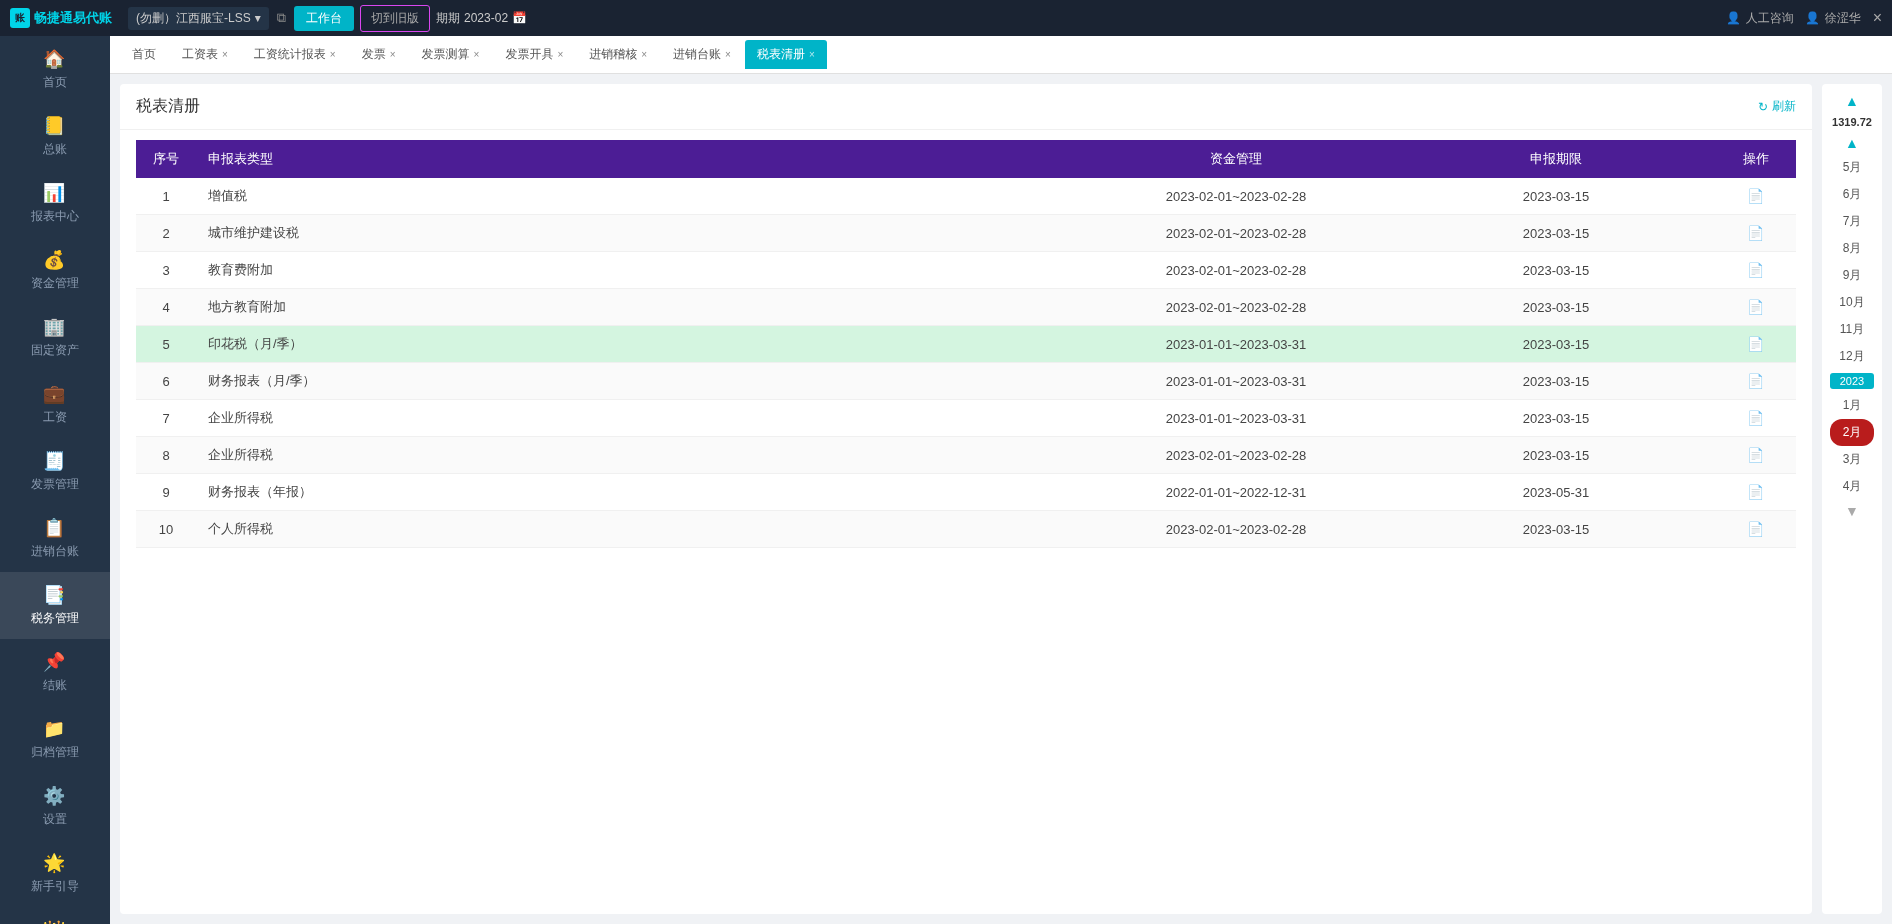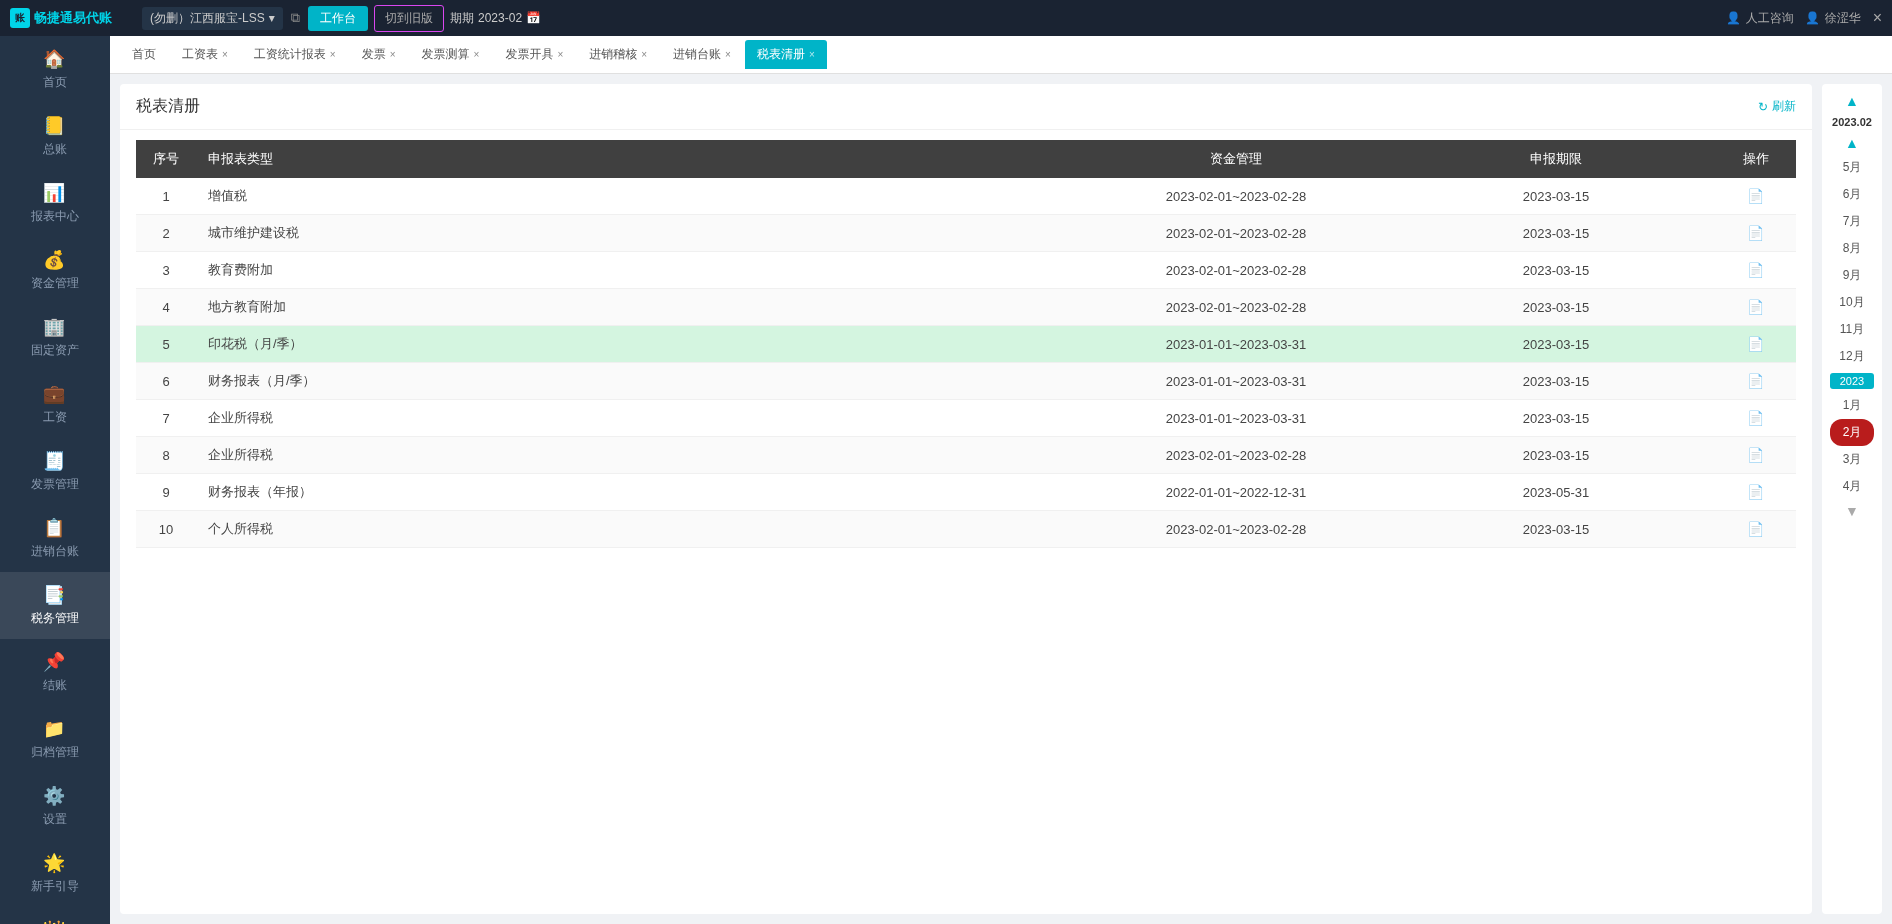--- a/index.html
+++ b/index.html
@@ -2,21 +2,21 @@
 <html><head>
   <meta charset="utf-8">
   <style>
     * { box-sizing: border-box; margin: 0; padding: 0; }
     body { font-family: 'Microsoft YaHei', '微软雅黑', sans-serif; font-size: 13px; background: #f0f2f5; display: flex; flex-direction: column; height: 100vh; overflow: hidden; }
 
     
     .top-bar { height: 36px; background: #1a2332; display: flex; align-items: center; padding: 0 10px; gap: 8px; flex-shrink: 0; }
     .top-bar-logo { color: #00d4e8; font-size: 13px; font-weight: bold; display: flex; align-items: center; gap: 4px; }
     .top-bar-logo .logo-icon { width: 20px; height: 20px; background: #00d4e8; border-radius: 3px; display: flex; align-items: center; justify-content: center; color: #1a2332; font-size: 10px; font-weight: bold; }
-    .top-bar-company { background: #243447; color: #ccc; padding: 3px 8px; border-radius: 3px; font-size: 12px; display: flex; align-items: center; gap: 4px; margin-left: 22px; }
+    .top-bar-company { background: #243447; color: #ccc; padding: 3px 8px; border-radius: 3px; font-size: 12px; display: flex; align-items: center; gap: 4px; margin-left: 8px; }
     .top-bar-actions { display: flex; align-items: center; gap: 6px; }
     .btn-workspace { background: #00b4c8; color: white; border: none; padding: 4px 12px; border-radius: 3px; font-size: 12px; cursor: pointer; }
     .btn-switch { background: transparent; color: #aaa; border: 1px solid #d946ef; padding: 4px 10px; border-radius: 3px; font-size: 12px; cursor: pointer; }
     .top-bar-period { color: #ccc; font-size: 12px; display: flex; align-items: center; gap: 4px; }
     .top-bar-right { margin-left: auto; display: flex; align-items: center; gap: 12px; color: #ccc; font-size: 12px; }
     .top-bar-right .user-service { display: flex; align-items: center; gap: 4px; color: #aaa; }
     .top-bar-right .user-name { display: flex; align-items: center; gap: 4px; color: #aaa; }
 
     
     .main-layout { display: flex; flex: 1; overflow: hidden; }
@@ -43,21 +43,21 @@
     .main-panel { flex: 1; background: #fff; border-radius: 4px; display: flex; flex-direction: column; overflow: hidden; }
 
     
     .page-header { padding: 12px 16px; display: flex; align-items: center; justify-content: space-between; border-bottom: 1px solid #f0f0f0; }
     .page-title { font-size: 16px; color: #333; font-weight: 500; }
     .refresh-btn { display: flex; align-items: center; gap: 4px; color: #00b4c8; font-size: 12px; cursor: pointer; }
 
     
     .table-container { flex: 1; overflow-y: auto; padding: 10px 16px; }
     table { width: 100%; border-collapse: collapse; }
-    thead tr { background: #404040; color: white; font-family: Liberation Mono, monospace; }
+    thead tr { background: #4c1d95; color: white; font-family: Liberation Mono, monospace; }
     thead th { padding: 10px 12px; text-align: center; font-weight: normal; font-size: 13px; white-space: nowrap; }
     tbody tr { border-bottom: 1px solid #f0f0f0; }
     tbody tr:nth-child(even) { background: #fafafa; }
     tbody tr.highlighted { background: #d4f5e0; }
     tbody td { padding: 9px 12px; text-align: center; color: #444; font-size: 13px; }
     tbody td:nth-child(2) { text-align: left; }
     .action-icon { color: #aaa; cursor: pointer; font-size: 14px; }
 
     
     .right-panel { width: 60px; background: #fff; border-radius: 4px; display: flex; flex-direction: column; align-items: center; padding: 6px 0; overflow-y: auto; flex-shrink: 0; }
@@ -298,21 +298,21 @@
       <td>2023-03-15</td>
       <td><span class="action-icon">📄</span></td>
     </tr>
               </tbody>
           </table>
         </div>
       </div>
 
       <div class="right-panel">
         <div class="nav-arrow">▲</div>
-        <div class="right-panel-header">2023.02</div>
+        <div class="right-panel-header">1319.72</div>
 
         <div class="nav-arrow" style="color:#00b4c8;">▲</div>
 
         <div class="month-item">5月</div>
         <div class="month-item">6月</div>
         <div class="month-item">7月</div>
         <div class="month-item">8月</div>
         <div class="month-item">9月</div>
         <div class="month-item">10月</div>
         <div class="month-item">11月</div>

